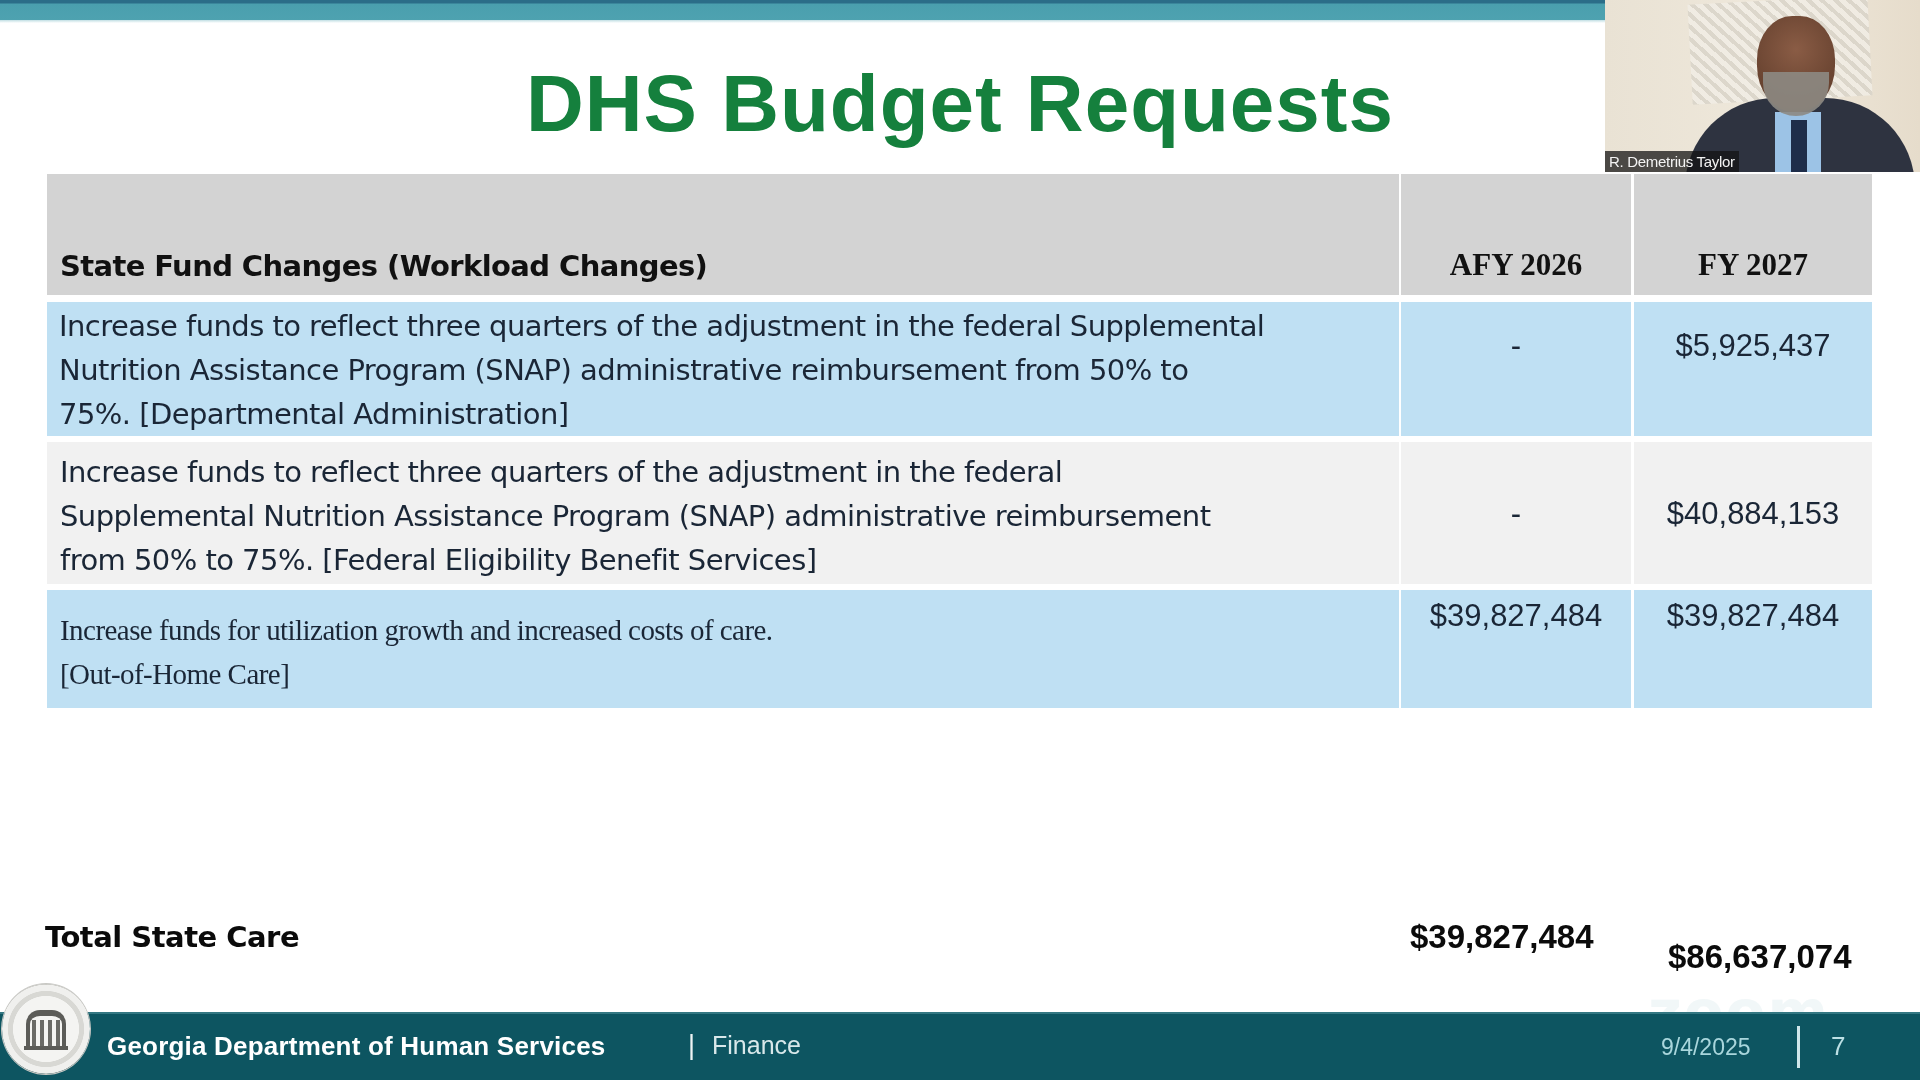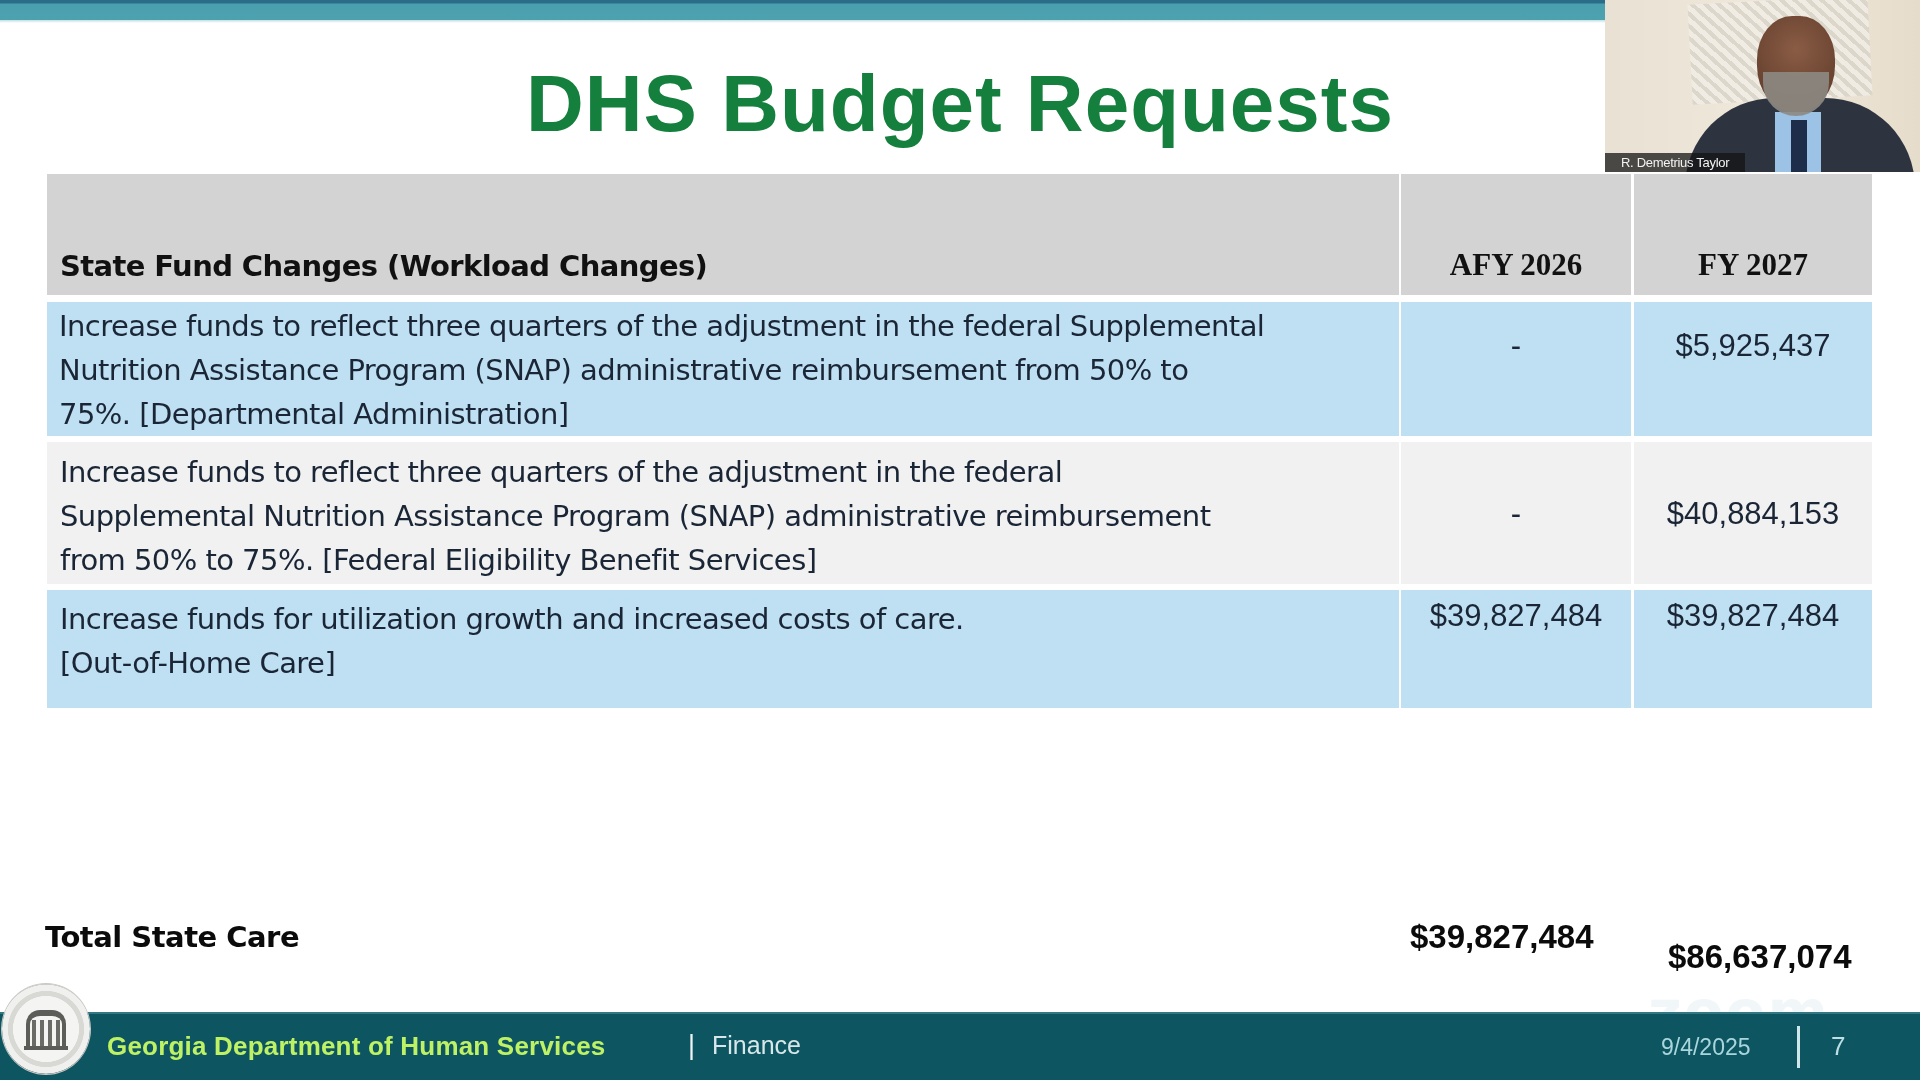--- a/index.html
+++ b/index.html
@@ -21,22 +21,22 @@
                 background: repeating-linear-gradient(45deg, #d9d4c9 0 4px, #f1ede5 4px 9px);
                 opacity: 0.85; transform: rotate(-3deg); }
   .video-tile .head { position: absolute; left: 152px; top: 16px; width: 78px; height: 96px;
                 border-radius: 45% 45% 48% 48%; background: radial-gradient(circle at 50% 35%, #8a5c45 0%, #6b4532 60%, #5a3a2a 100%); }
   .video-tile .beard { position: absolute; left: 158px; top: 72px; width: 66px; height: 44px;
                 border-radius: 0 0 40px 40px; background: #8d8983; opacity: 0.9; }
   .video-tile .suit { position: absolute; left: 80px; top: 98px; width: 230px; height: 90px;
                 border-radius: 90px 90px 0 0; background: #2e3340; }
   .video-tile .shirt { position: absolute; left: 170px; top: 112px; width: 46px; height: 70px; background: #9cc3e6; }
   .video-tile .tie { position: absolute; left: 186px; top: 120px; width: 16px; height: 60px; background: #1e2d4a; }
-  .video-tile .name-label { position: absolute; left: 0; bottom: 0; padding: 2px 16px; background: rgba(20,20,20,0.75);
-                color: #f3f3f3; font-size: 13px; font-family: "Liberation Sans", sans-serif; letter-spacing: -0.3px; }
+  .video-tile .name-label { position: absolute; left: 0; bottom: 0; padding: 2px 4px; background: rgba(20,20,20,0.75);
+                color: #f3f3f3; font-size: 15px; font-family: "Liberation Sans", sans-serif; letter-spacing: -0.3px; }
 
   .table { position: absolute; left: 47px; top: 174px; width: 1825px; }
   .row { position: absolute; left: 0; width: 1825px; display: flex; }
   .cell { position: absolute; top: 0; height: 100%; }
   .c0 { left: 0; width: 1352px; }
   .c1 { left: 1354px; width: 230px; text-align: center; }
   .c2 { left: 1587px; width: 238px; text-align: center; }
 
   .header-row { top: 0; height: 121px; }
   .header-row .cell { background: #d3d3d3; }
@@ -51,37 +51,37 @@
   .alt .desc, .r3 .desc { left: 13px; }
   .val { position: absolute; left: 0; width: 100%; text-align: center; font-family: "Liberation Sans", sans-serif;
          font-size: 31px; color: #1a2636; }
 
   .r1 { top: 128px; height: 134px; }
   .r1 .val { top: 26px; }
   .r2 { top: 268px; height: 142px; }
   .r2 .desc { top: 8px; }
   .r2 .val { top: 54px; }
   .r3 { top: 416px; height: 118px; }
-  .r3 .desc { top: 7px; }
+  .r3 .desc { top: 18px; font-family: Liberation Serif, serif; }
   .r3 .val { top: 8px; }
 
   .totals { position: absolute; left: 0; top: 912px; width: 1920px; height: 50px; }
   .totals .t-label { position: absolute; left: 45px; top: 8px; font-family: "DejaVu Sans", sans-serif;
                      font-weight: 700; font-size: 29px; letter-spacing: -0.5px; color: #0b0b0b; }
   .totals .t-val { position: absolute; top: 6px; font-family: "Liberation Sans", sans-serif; font-weight: 700;
                    font-size: 33px; color: #0b0b0b; }
   .totals .t1 { left: 1410px; }
   .totals .t2 { left: 1668px; margin-top: 20px; }
 
   .watermark { position: absolute; left: 1648px; top: 978px; font-family: "DejaVu Sans", sans-serif;
                font-weight: 700; font-size: 58px; letter-spacing: 2px; color: rgba(230,240,242,0.55); }
 
   .footer { position: absolute; left: 0; top: 1012px; width: 1920px; height: 68px; background: #0d5561; }
   .footer::before { content: ""; position: absolute; left: 0; top: 0; width: 100%; height: 2px; background: #5a9aa4; opacity: 0.5; }
-  .footer .org { position: absolute; left: 107px; top: 19px; color: #bef264; font-family: "Liberation Sans", sans-serif;
+  .footer .org { position: absolute; left: 107px; top: 19px; color: #ffffff; font-family: "Liberation Sans", sans-serif;
                  font-weight: 700; font-size: 26px; letter-spacing: 0.2px; }
   .footer .sep { position: absolute; left: 688px; top: 18px; color: #eef4f5; font-size: 27px; font-family: "Liberation Sans", sans-serif; }
   .footer .dept { position: absolute; left: 712px; top: 19px; color: #d8e8ea; font-family: "Liberation Sans", sans-serif; font-size: 25px; }
   .footer .date { position: absolute; left: 1661px; top: 22px; color: #a9d6dc; font-family: "Liberation Sans", sans-serif; font-size: 23px; }
   .footer .vbar { position: absolute; left: 1797px; top: 14px; width: 3px; height: 42px; background: #cfe6ea; }
   .footer .page { position: absolute; left: 1831px; top: 19px; color: #bde0e5; font-family: "Liberation Sans", sans-serif; font-size: 26px; }
 
   .seal { position: absolute; left: 2px; top: 984px; width: 88px; height: 90px; border-radius: 50%;
           background: radial-gradient(circle at 50% 50%, #f4f4f2 0 52%, #d8d8d4 53% 60%, #f0f0ee 61% 70%, #bdbdb8 71% 74%, #ededeb 75% 100%);
           box-shadow: 0 0 0 1px #c8c8c4; }

